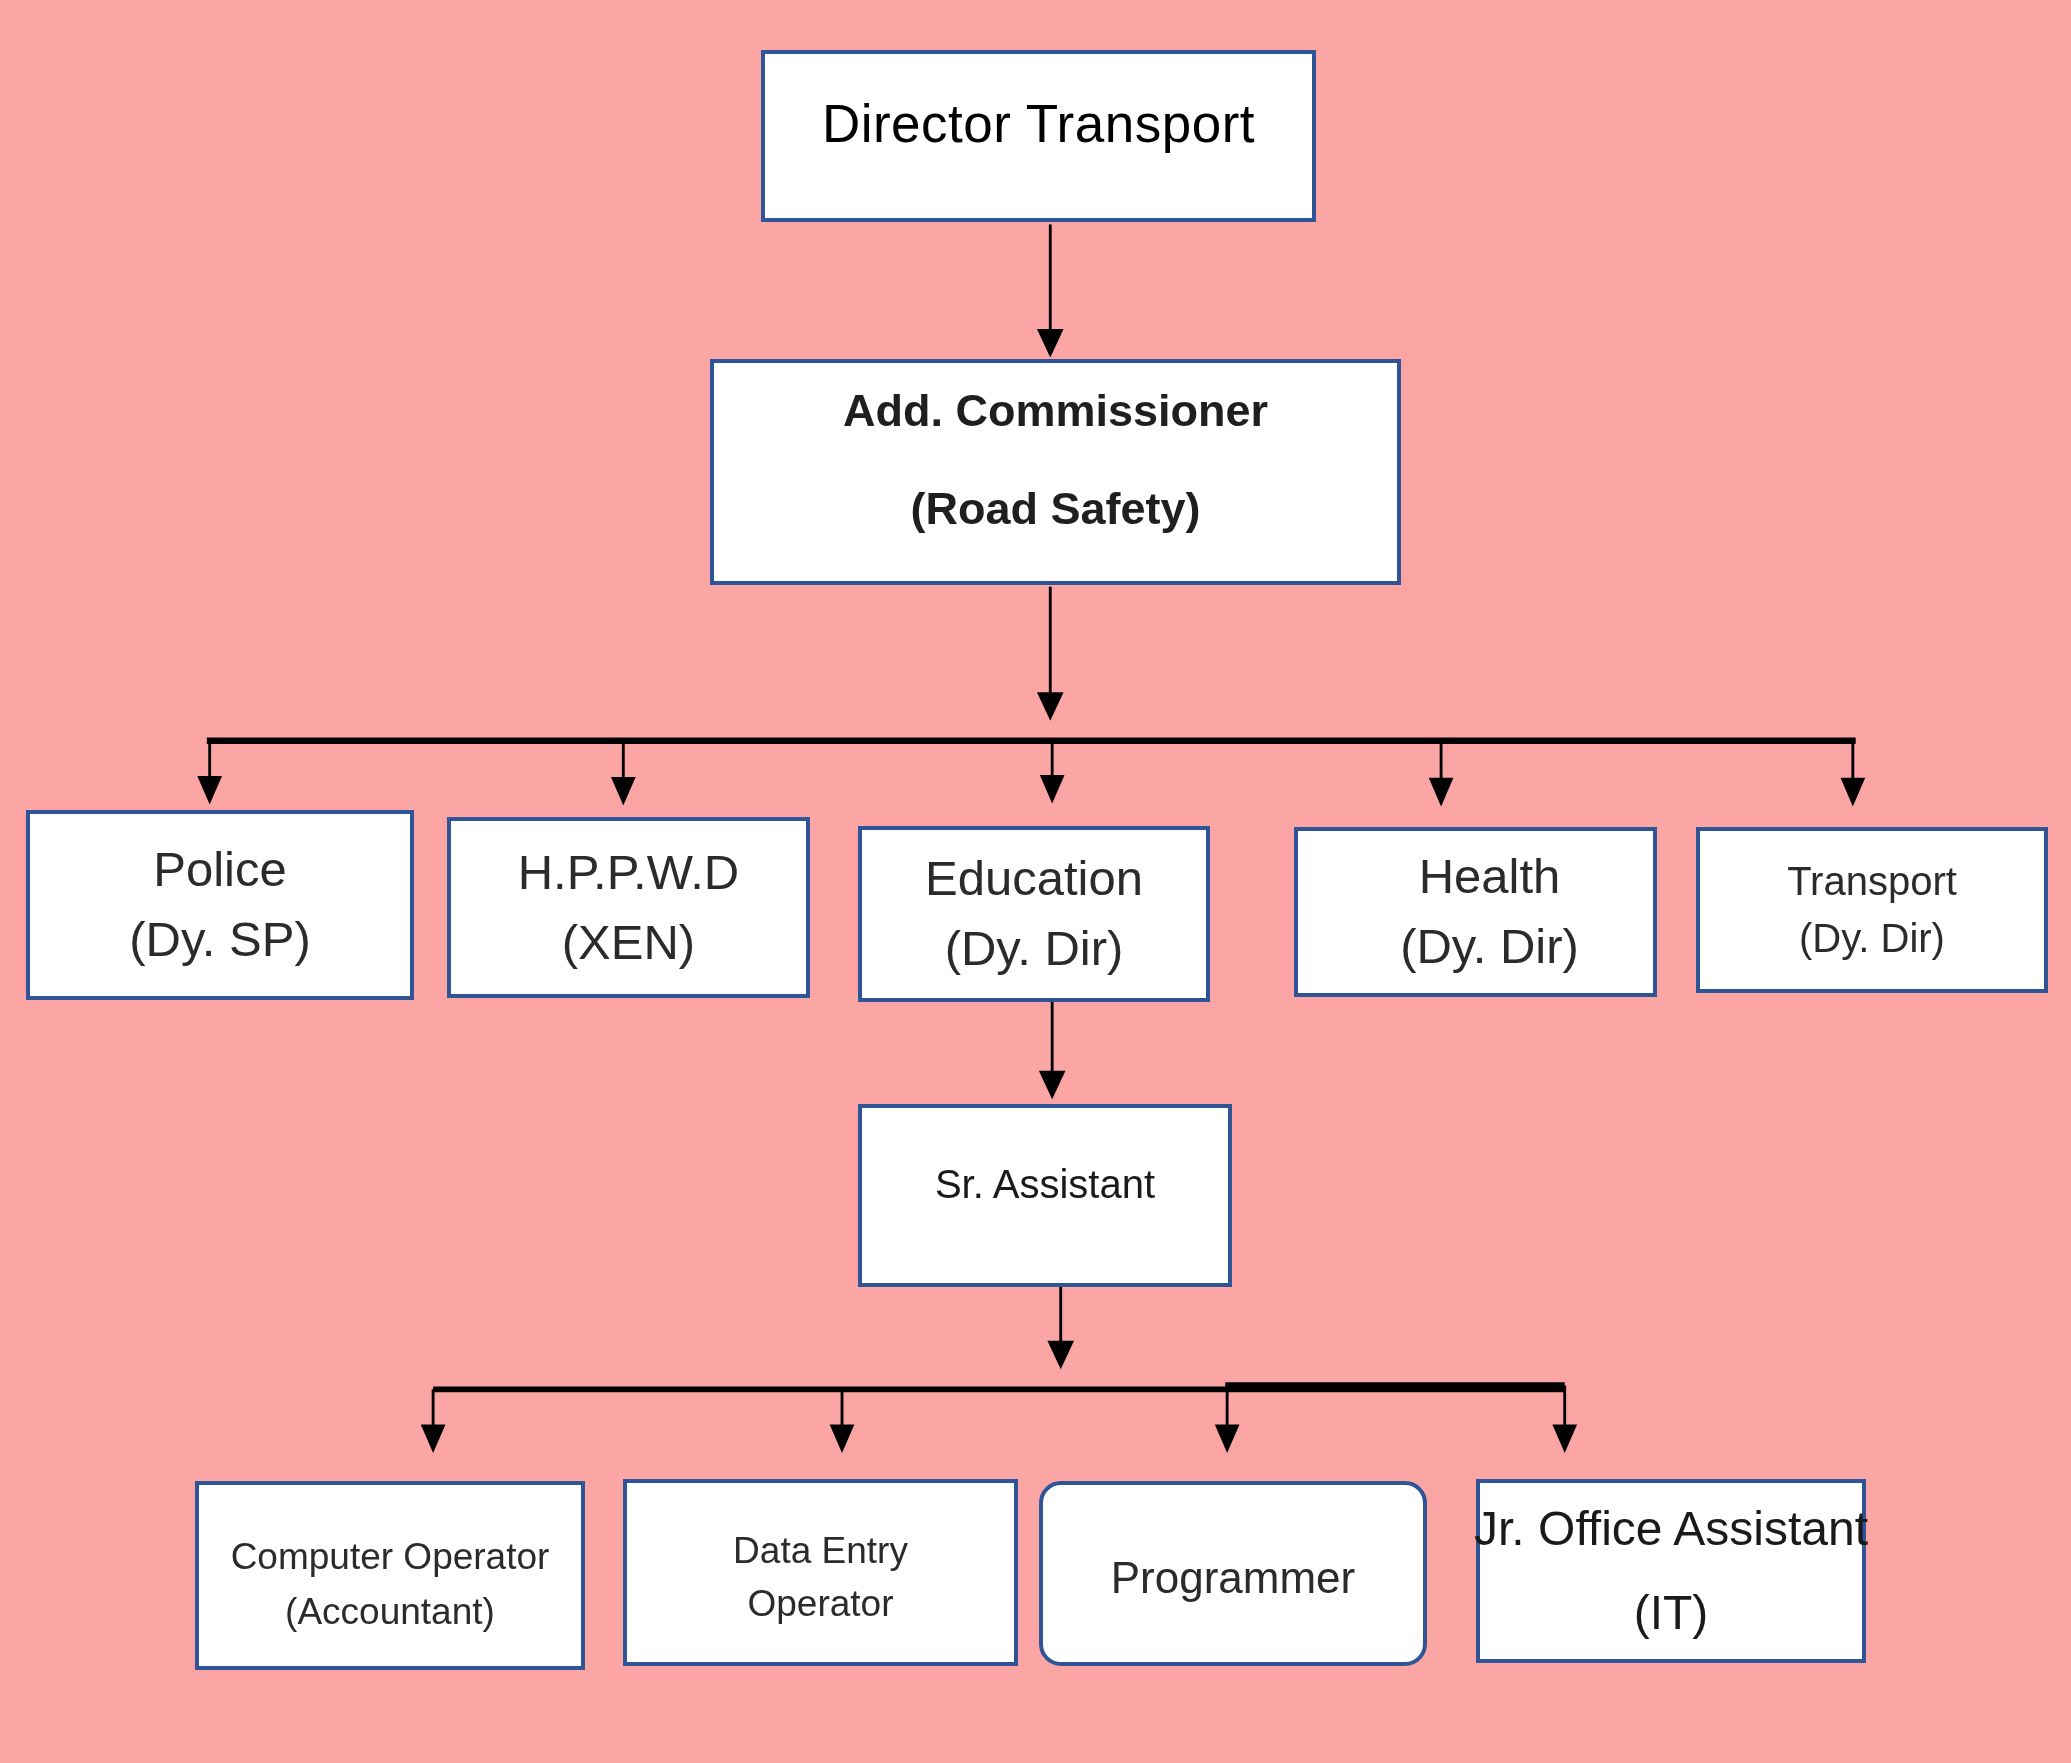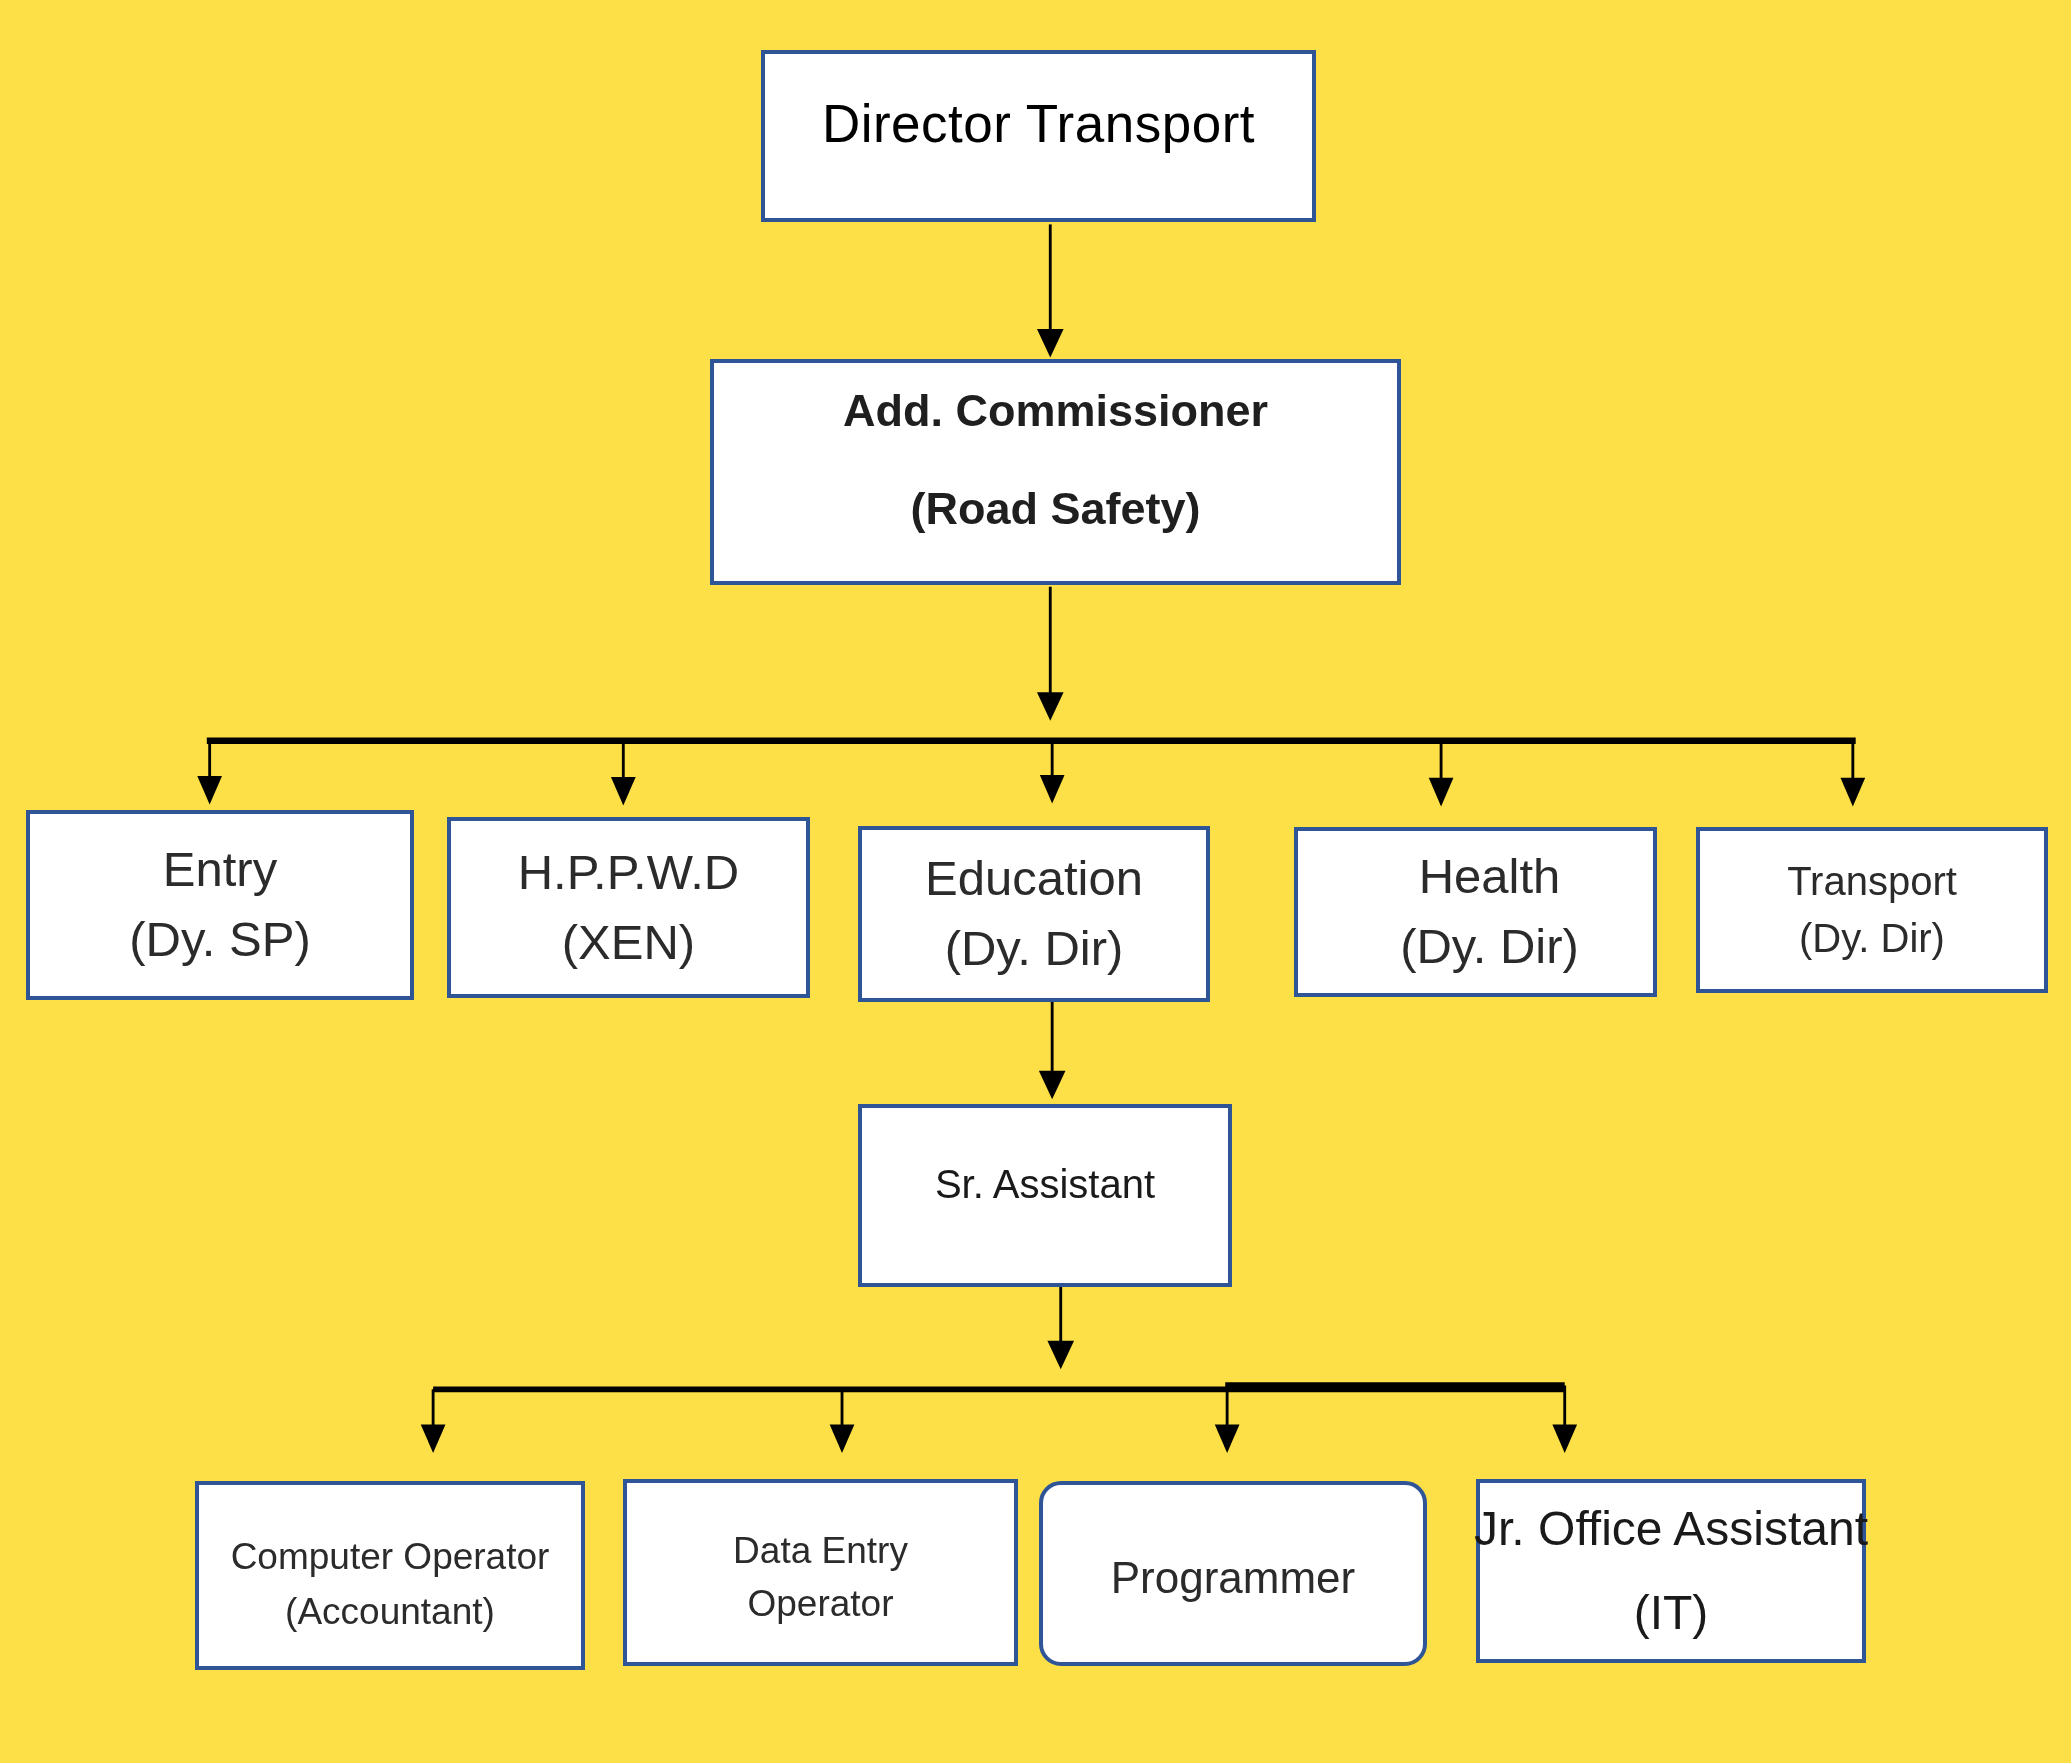--- a/index.html
+++ b/index.html
@@ -10,21 +10,21 @@
   body {
     width: 2072px;
     height: 1763px;
     font-family: "Liberation Sans", "DejaVu Sans", sans-serif;
     overflow: hidden;
   }
   .canvas {
     position: relative;
     width: 2072px;
     height: 1763px;
-    background: #fde047;
+    background: #fca5a5;
   }
   .connector-layer {
     position: absolute;
     left: 0;
     top: 0;
     width: 2072px;
     height: 1763px;
     pointer-events: none;
   }
   .node {
@@ -147,21 +147,21 @@
   <div class="node" id="n-director">
     <span>Director Transport</span>
   </div>
 
   <div class="node" id="n-commissioner">
     <span>Add. Commissioner</span>
     <span>(Road Safety)</span>
   </div>
 
   <div class="node" id="n-police">
-    <span>Entry</span>
+    <span>Police</span>
     <span>(Dy. SP)</span>
   </div>
   <div class="node" id="n-hppwd">
     <span>H.P.P.W.D</span>
     <span>(XEN)</span>
   </div>
   <div class="node" id="n-education">
     <span>Education</span>
     <span>(Dy. Dir)</span>
   </div>

